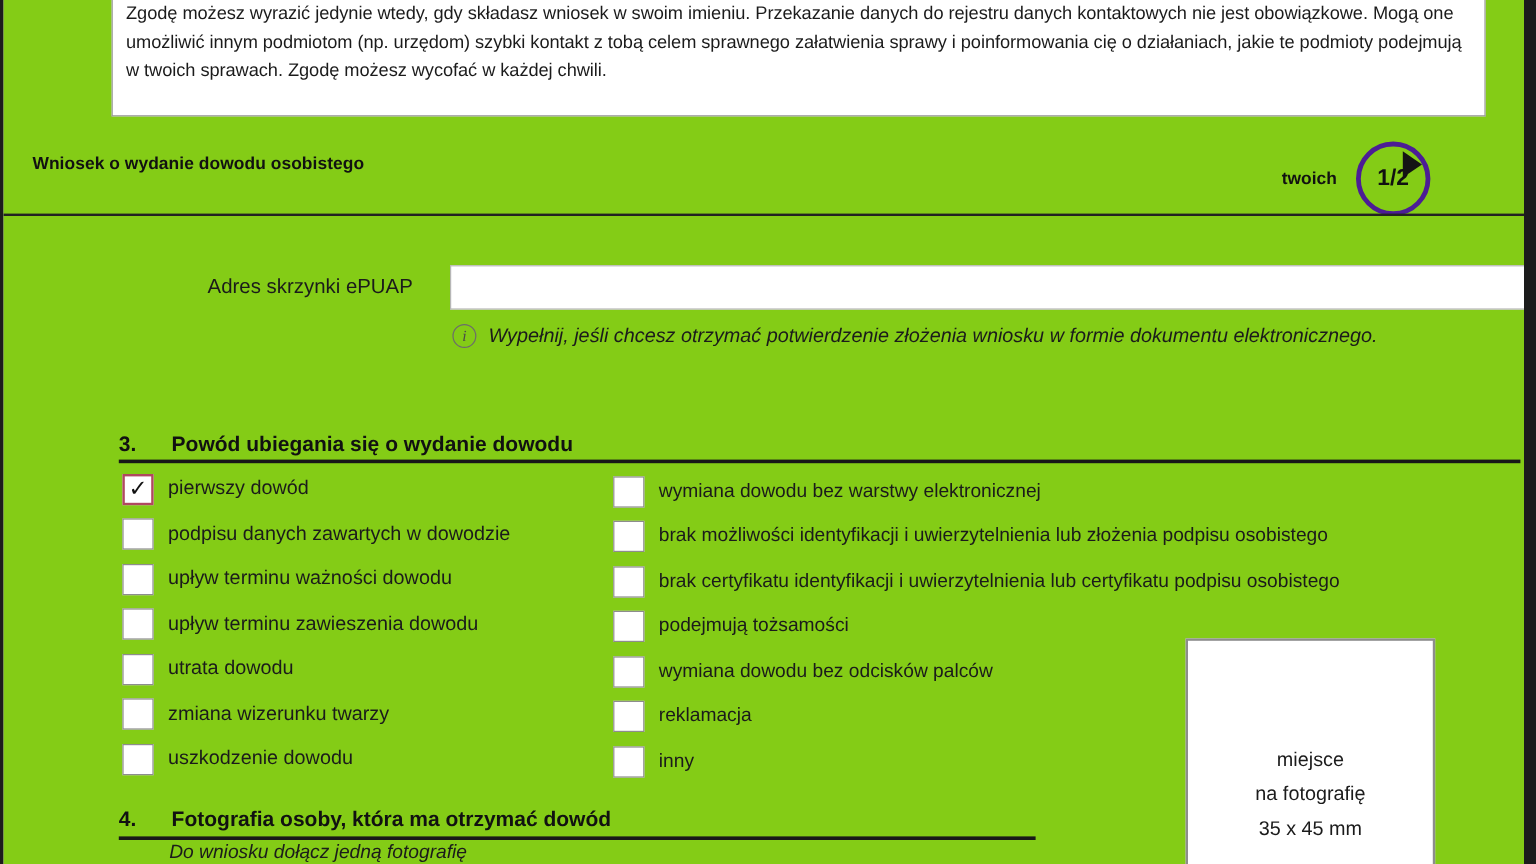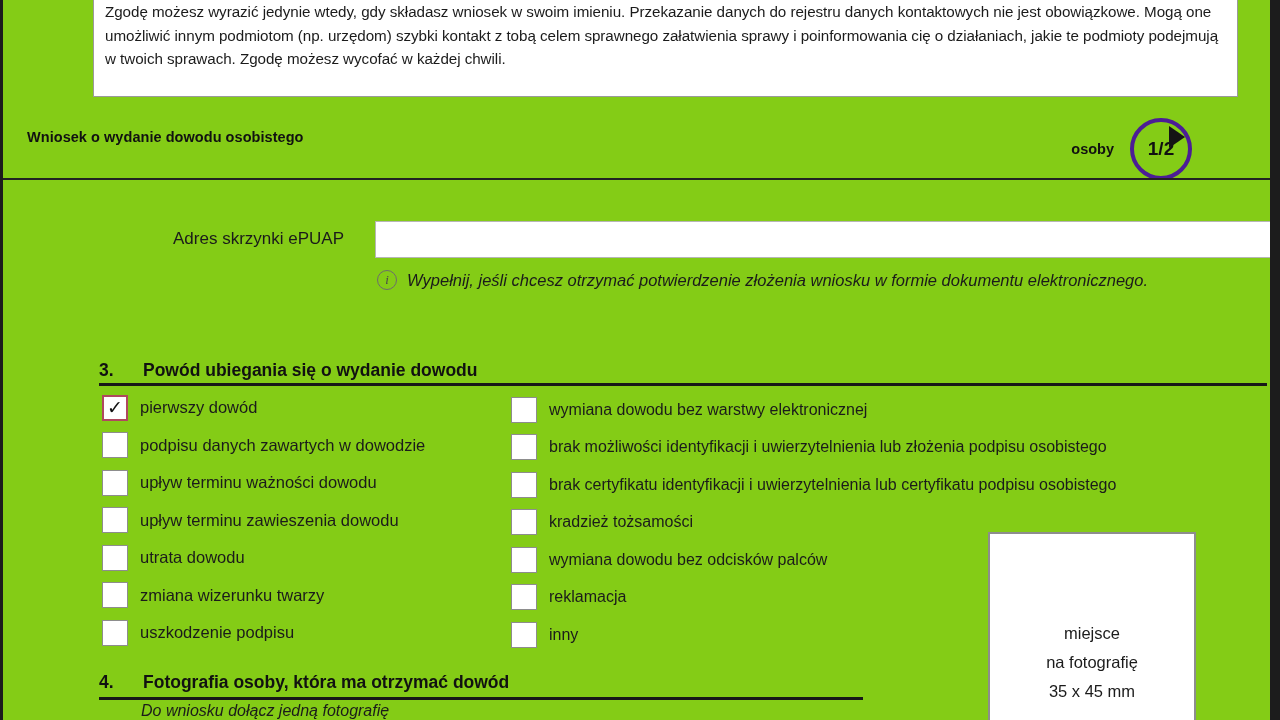--- a/index.html
+++ b/index.html
@@ -122,21 +122,21 @@
 
 <div class="page">
 
   <div class="consent-box">
     <div class="consent-text">Zgodę możesz wyrazić jedynie wtedy, gdy składasz wniosek w swoim imieniu. Przekazanie danych do rejestru danych kontaktowych nie jest obowiązkowe. Mogą one umożliwić innym podmiotom (np. urzędom) szybki kontakt  z tobą celem sprawnego załatwienia sprawy i poinformowania cię o działaniach, jakie te podmioty podejmują w twoich sprawach. Zgodę możesz wycofać w każdej chwili.</div>
   </div>
 
   <div class="form-title">Wniosek o wydanie dowodu osobistego</div>
 
   <div class="page-ind">
-    <span class="lbl">osoby</span>
+    <span class="lbl">twoich</span>
     <span class="page-circle">1/2</span>
   </div>
   <div class="next-arrow"></div>
 
   <div class="hdr-rule"></div>
 
   <div class="epuap-label">Adres skrzynki ePUAP</div>
   <input class="epuap-input" type="text" value="" placeholder="" style="">
   <div class="hint-row">
     <span class="info-icon">i</span>
@@ -169,39 +169,39 @@
       <div class="cb-row">
         <span class="cb"></span>
         <span class="cb-label">utrata dowodu</span>
       </div>
       <div class="cb-row">
         <span class="cb"></span>
         <span class="cb-label">zmiana wizerunku twarzy</span>
       </div>
       <div class="cb-row">
         <span class="cb"></span>
-        <span class="cb-label">uszkodzenie podpisu</span>
+        <span class="cb-label">uszkodzenie dowodu</span>
       </div>
     </div>
   <div class="cb-col" id="right-col" style="left:484px; top:391px;">
       <div class="cb-row">
         <span class="cb"></span>
         <span class="cb-label">wymiana dowodu bez warstwy elektronicznej</span>
       </div>
       <div class="cb-row">
         <span class="cb"></span>
         <span class="cb-label">brak możliwości identyfikacji i uwierzytelnienia lub złożenia podpisu osobistego</span>
       </div>
       <div class="cb-row">
         <span class="cb"></span>
         <span class="cb-label">brak certyfikatu identyfikacji i uwierzytelnienia lub certyfikatu podpisu osobistego</span>
       </div>
       <div class="cb-row">
         <span class="cb"></span>
-        <span class="cb-label">kradzież tożsamości</span>
+        <span class="cb-label">podejmują tożsamości</span>
       </div>
       <div class="cb-row">
         <span class="cb"></span>
         <span class="cb-label">wymiana dowodu bez odcisków palców</span>
       </div>
       <div class="cb-row">
         <span class="cb"></span>
         <span class="cb-label">reklamacja</span>
       </div>
       <div class="cb-row">

